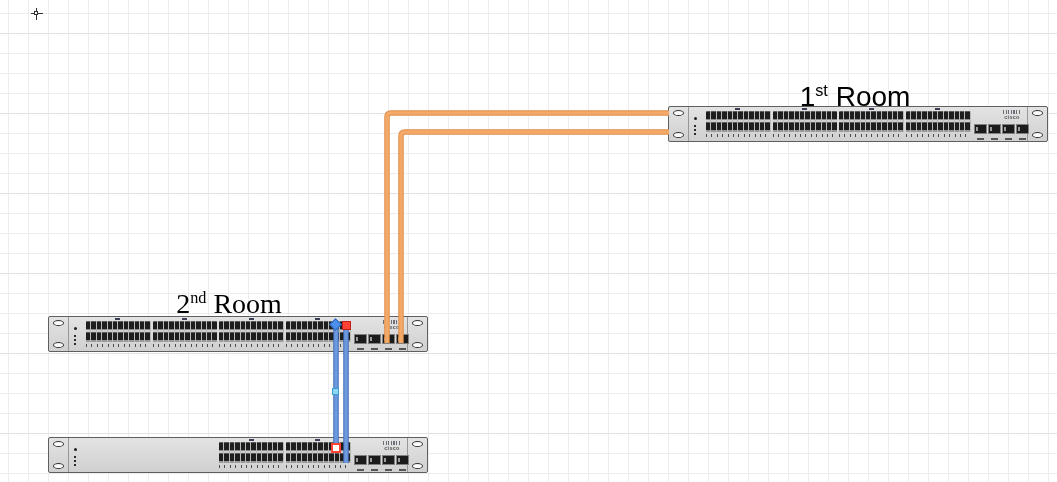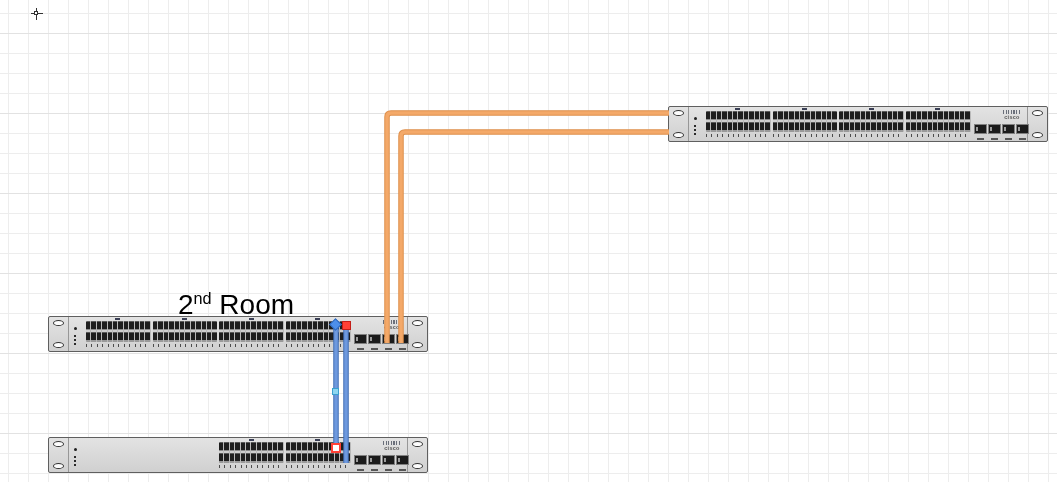--- a/index.html
+++ b/index.html
@@ -21,21 +21,21 @@
   .crosshair .h{position:absolute;left:0;top:5px;width:12px;height:1px;background:#333;}
   .crosshair .c{position:absolute;left:3px;top:3px;width:4px;height:4px;background:#fff;border:1px solid #333;box-sizing:border-box;}
 
   
   .room-label{
     position:absolute;width:150px;text-align:center;
     font-size:28px;color:#000;line-height:30px;white-space:pre;
   }
   .room-label sup{font-size:0.58em;}
   .room-label--1{left:780px;top:75px;}
-  .room-label--2{left:161px;top:283px;}
+  .room-label--2{left:154px;top:283px;font-family:Liberation Serif, serif;}
 
   
   .switch{
     position:absolute;width:380px;height:36px;box-sizing:border-box;
     background:linear-gradient(180deg,#e3e3e3,#d0d0d0);
     border:1px solid #5f5f5f;border-radius:2px;
   }
   .bracket{position:absolute;top:0;width:19px;height:34px;}
   .bracket.left{left:0;border-right:1px solid #979797;}
   .bracket.right{right:0;border-left:1px solid #979797;}
@@ -95,20 +95,21 @@
 <body>
 
 <div class="canvas">
 
   <div class="crosshair">
     <div class="v"></div>
     <div class="h"></div>
     <div class="c"></div>
   </div>
 
+  <div class="room-label room-label--1"><span>1</span><sup>st</sup><span> Room</span></div>
 
   <div class="room-label room-label--2"><span>2</span><sup>nd</sup><span> Room</span></div>
 
   <div class="switch" style="left:668px;top:106px;">
     <div class="bracket left">
       <div class="hole top"></div>
       <div class="hole bot"></div>
     </div>
     <div class="bracket right">
       <div class="hole top"></div>

